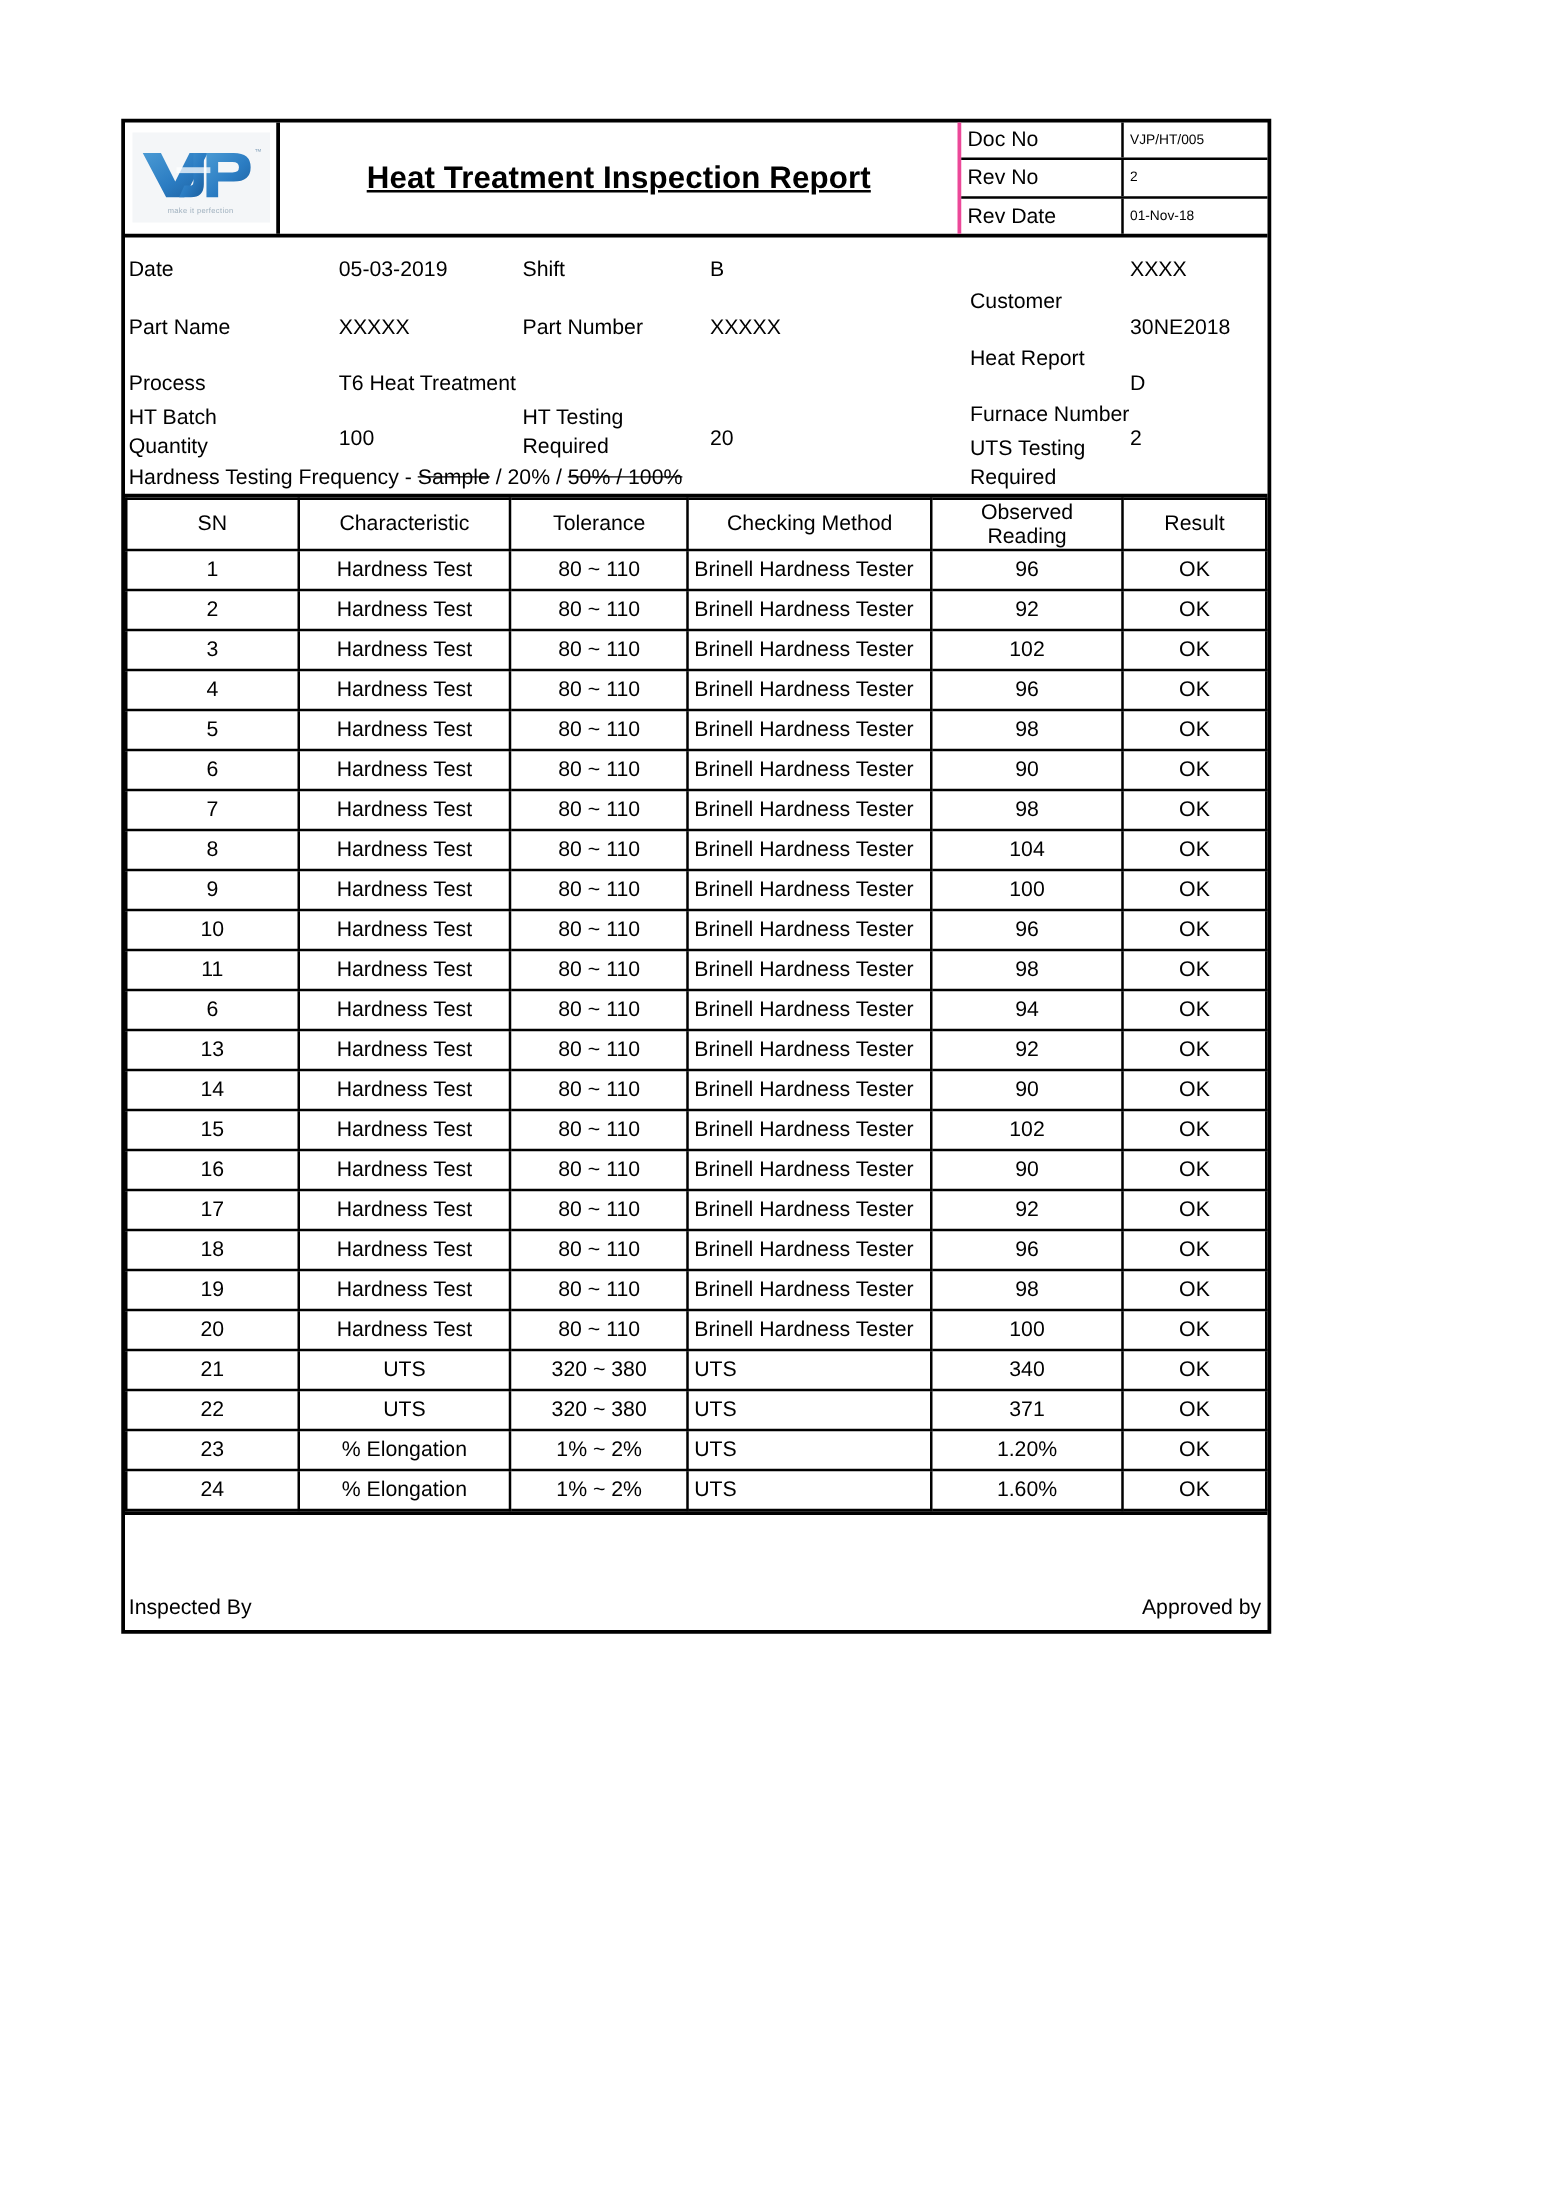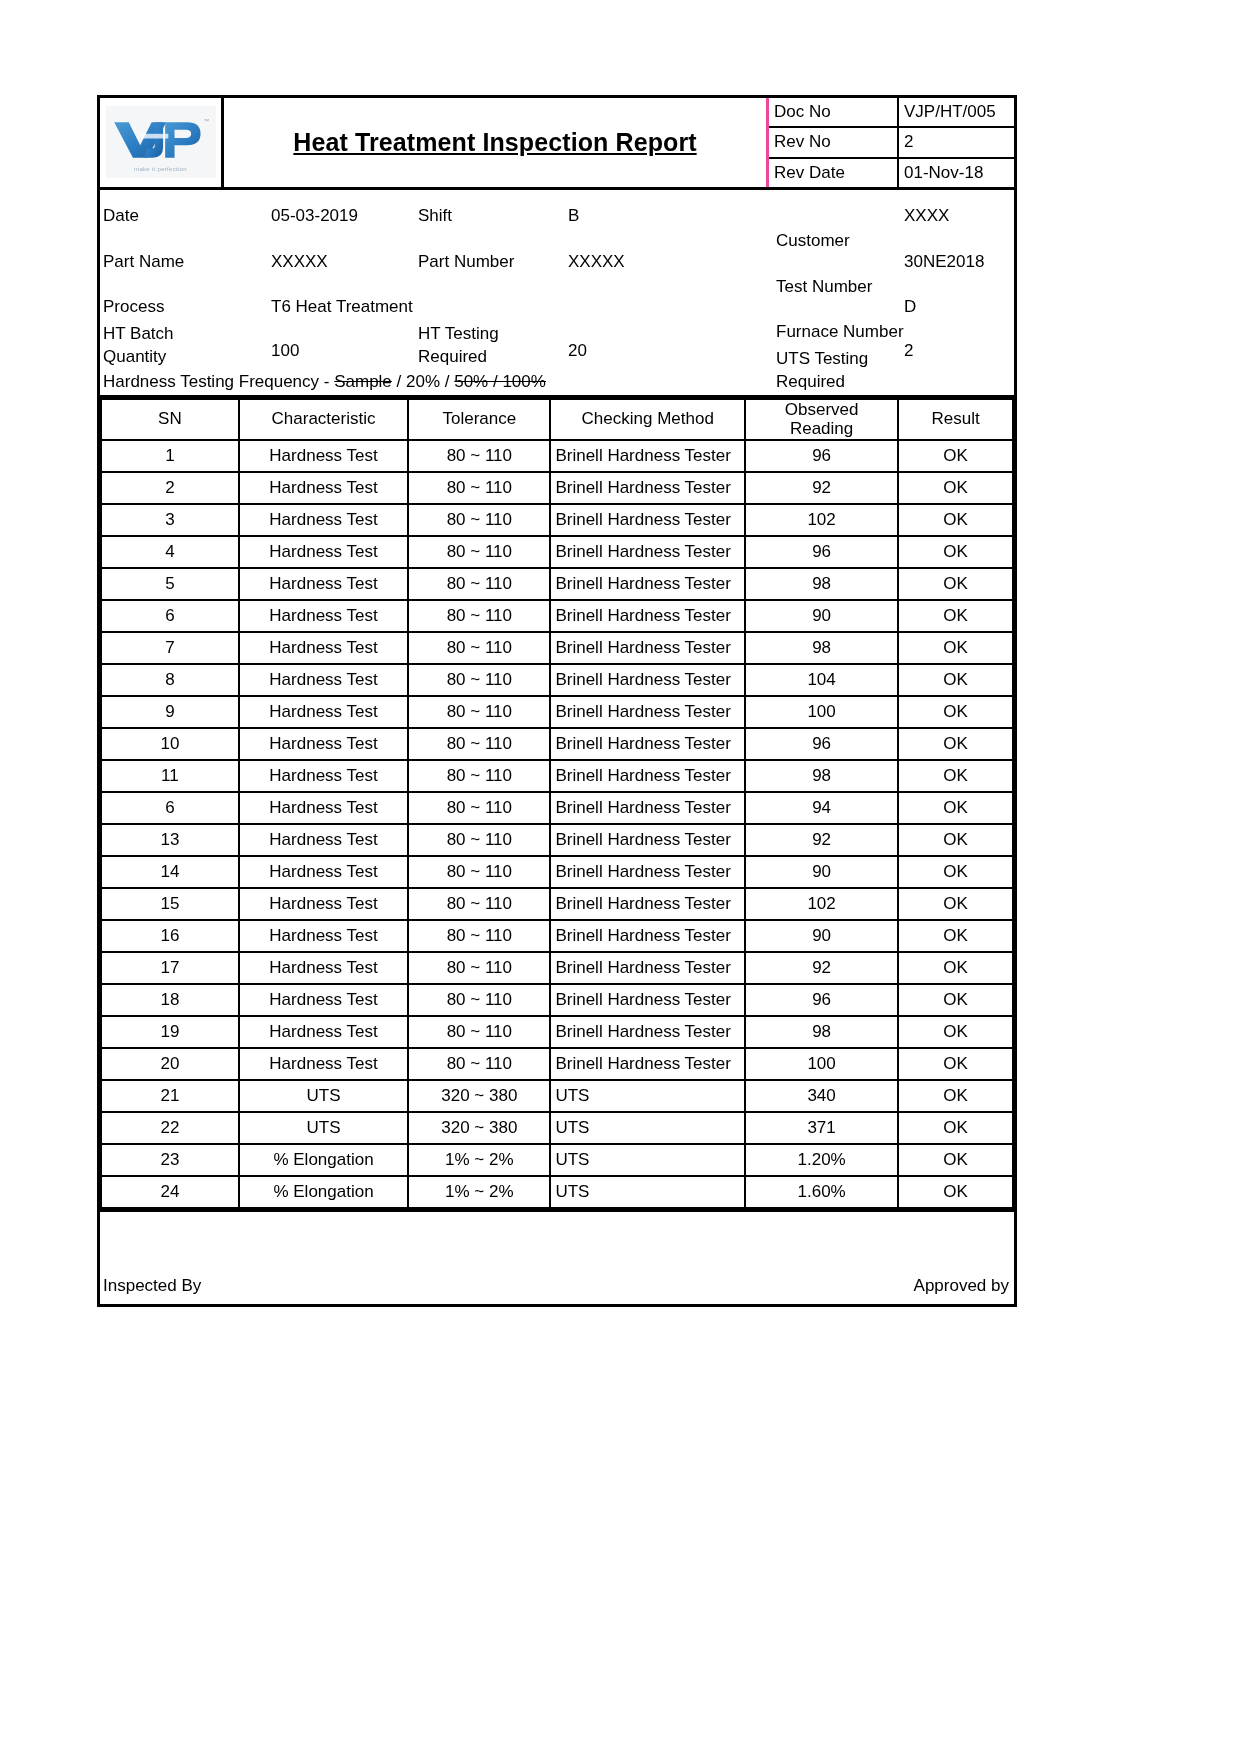--- a/index.html
+++ b/index.html
@@ -81,21 +81,21 @@
     display: flex;
     align-items: center;
     font-size: 17px;
     box-sizing: border-box;
   }
   .meta-v {
     flex: 1;
     padding-left: 5px;
     display: flex;
     align-items: center;
-    font-size: 17px;
+    font-size: 11px;
     box-sizing: border-box;
   }
 
   
   .info {
     border-bottom: 3px solid #000;
     padding: 0;
     position: relative;
     height: 205px;
   }
@@ -229,21 +229,21 @@
       <span class="cell-val-b">B</span>
       <span class="cell-lbl-c">Customer</span>
       <span class="cell-val-c">XXXX</span>
     </div>
 
     <div class="info-row" style="top:62px;">
       <span class="cell-lbl-a">Part Name</span>
       <span class="cell-val-a">XXXXX</span>
       <span class="cell-lbl-b">Part Number</span>
       <span class="cell-val-b">XXXXX</span>
-      <span class="cell-lbl-c">Test Number</span>
+      <span class="cell-lbl-c">Heat Report</span>
       <span class="cell-val-c">30NE2018</span>
     </div>
 
     <div class="info-row" style="top:107px;">
       <span class="cell-lbl-a">Process</span>
       <span class="cell-val-a">T6 Heat Treatment</span>
       <span class="cell-lbl-c">Furnace Number</span>
       <span class="cell-val-c">D</span>
     </div>
 

